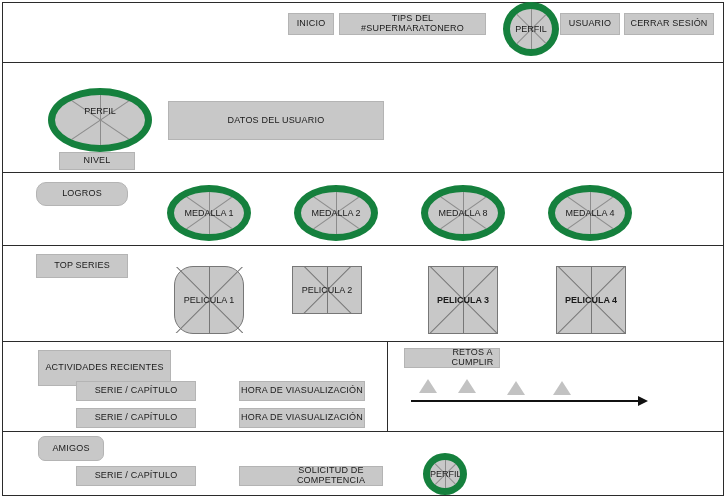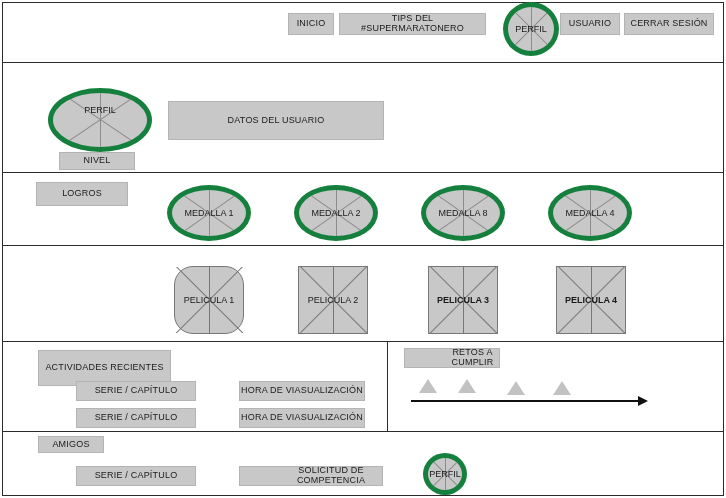--- a/index.html
+++ b/index.html
@@ -83,21 +83,21 @@
     left: 50%;
     top: -30%;
     width: 1px;
     height: 160%;
     background: #777777;
     transform-origin: center;
   }
   .ellipse-x {
     position: absolute;
     background: #c8c8c8;
-    border: 5px solid #15803d;
+    border: 7px solid #15803d;
     border-radius: 50%;
     box-sizing: border-box;
     overflow: hidden;
   }
   .ellipse-x .lbl {
     position: absolute;
     left: 0;
     right: 0;
     top: 50%;
     transform: translateY(-50%);
@@ -193,21 +193,21 @@
   </div>
 
   <div class="box" style="left:168px; top:101px; width:216px; height:39px;">
     <span>DATOS DEL USUARIO</span>
   </div>
 
   <div class="box" style="left:59px; top:152px; width:76px; height:18px;">
     <span>NIVEL</span>
   </div>
 
-  <div class="box" style="left:36px; top:182px; width:92px; height:24px;">
+  <div class="box" style="left:36px; top:182px; width:92px; height:24px;border-radius:10px;">
     <span>LOGROS</span>
   </div>
 
   <div class="ellipse-x" style="left:167px; top:185px; width:84px; height:56px;">
     <div class="d1">
         <i style="position:absolute;left:50%;top:-40%;width:1px;height:180%;background:#8c8c8c;transform:rotate(55deg);transform-origin:center;display:block;"></i>
       </div>
     <div class="d2">
         <i style="position:absolute;left:50%;top:-40%;width:1px;height:180%;background:#8c8c8c;transform:rotate(-55deg);transform-origin:center;display:block;"></i>
       </div>
@@ -237,32 +237,35 @@
   <div class="ellipse-x" style="left:548px; top:185px; width:84px; height:56px;">
     <div class="d1">
         <i style="position:absolute;left:50%;top:-40%;width:1px;height:180%;background:#8c8c8c;transform:rotate(55deg);transform-origin:center;display:block;"></i>
       </div>
     <div class="d2">
         <i style="position:absolute;left:50%;top:-40%;width:1px;height:180%;background:#8c8c8c;transform:rotate(-55deg);transform-origin:center;display:block;"></i>
       </div>
     <span class="lbl">MEDALLA 4</span>
   </div>
 
+  <div class="box" style="left:36px; top:254px; width:92px; height:24px;">
+    <span>TOP SERIES</span>
+  </div>
 
   <div class="square-x" style="left:174px; top:266px; width:70px; height:68px;border-radius:19px;">
     <div class="d1">
         <i style="position:absolute;left:50%;top:-30%;width:1px;height:160%;background:#777;transform:rotate(45deg);transform-origin:center;display:block;"></i>
       </div>
     <div class="d2">
         <i style="position:absolute;left:50%;top:-30%;width:1px;height:160%;background:#777;transform:rotate(-45deg);transform-origin:center;display:block;"></i>
       </div>
     <span class="lbl">PELICULA 1</span>
   </div>
 
-  <div class="square-x" style="left:298px; top:266px; width:70px; height:68px;">
+  <div class="square-x" style="left:292px; top:266px; width:70px; height:48px;">
     <div class="d1">
         <i style="position:absolute;left:50%;top:-30%;width:1px;height:160%;background:#777;transform:rotate(45deg);transform-origin:center;display:block;"></i>
       </div>
     <div class="d2">
         <i style="position:absolute;left:50%;top:-30%;width:1px;height:160%;background:#777;transform:rotate(-45deg);transform-origin:center;display:block;"></i>
       </div>
     <span class="lbl">PELICULA 2</span>
   </div>
 
   <div class="square-x" style="left:428px; top:266px; width:70px; height:68px;font-weight:bold;">
@@ -308,21 +311,21 @@
   </div>
 
   <div class="tri" style="left:419px; top:379px;"></div>
   <div class="tri" style="left:458px; top:379px;"></div>
   <div class="tri" style="left:507px; top:381px;"></div>
   <div class="tri" style="left:553px; top:381px;"></div>
 
   <div class="arrow-line" style="left:411px; top:400px; width:228px;"></div>
   <div class="arrow-head" style="left:638px; top:396px;"></div>
 
-  <div class="box" style="left:38px; top:436px; width:66px; height:17px;">
+  <div class="box" style="left:38px; top:436px; width:66px; height:25px;border-radius:7px;">
     <span>AMIGOS</span>
   </div>
 
   <div class="box" style="left:76px; top:466px; width:120px; height:20px;">
     <span>SERIE / CAPÍTULO</span>
   </div>
 
   <div class="box" style="left:239px; top:466px; width:144px; height:20px;padding-left:40px;">
     <span>SOLICITUD DE COMPETENCIA</span>
   </div>

